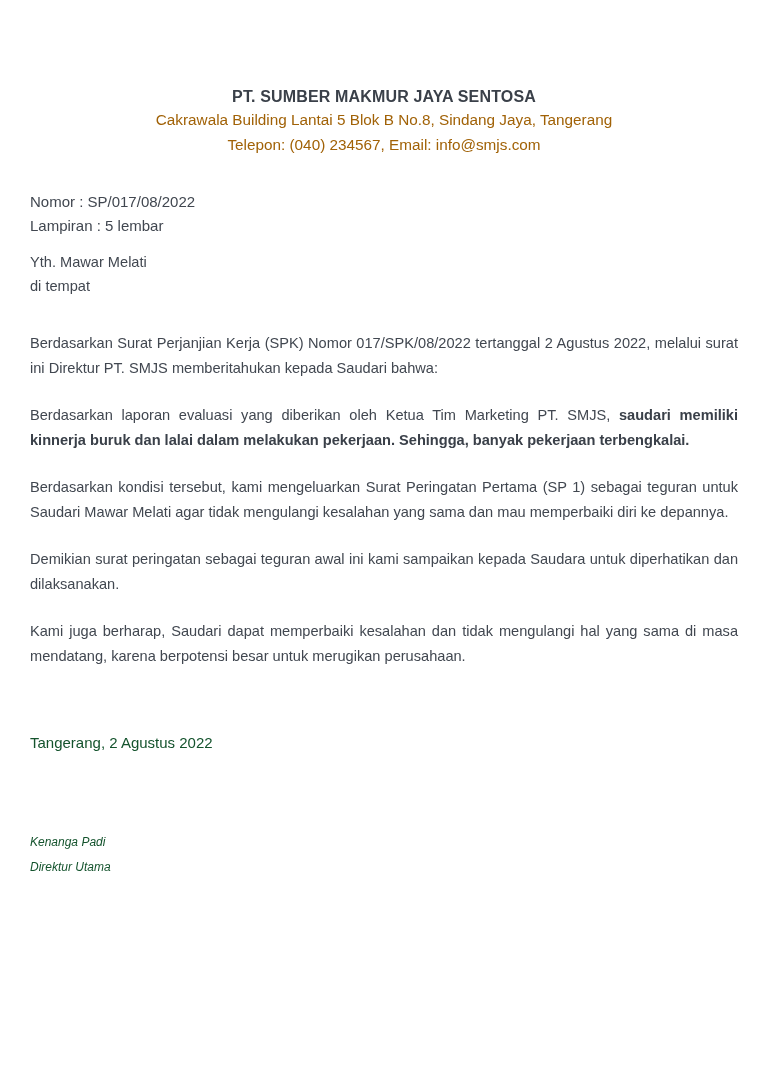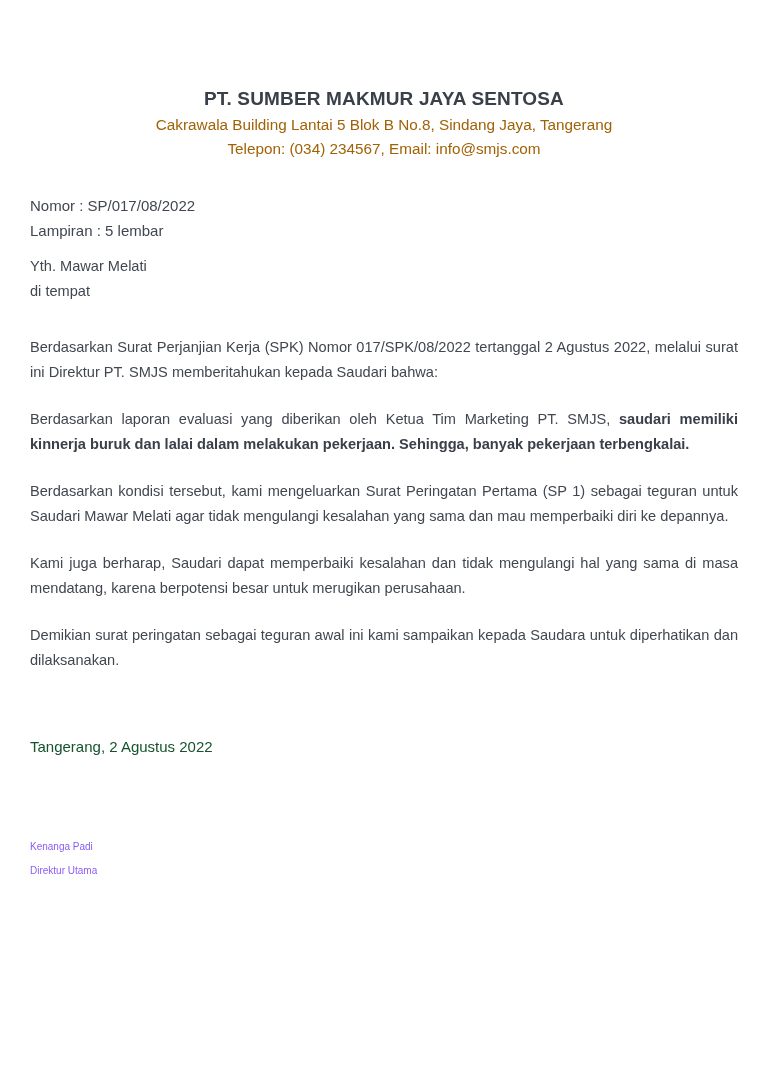--- a/index.html
+++ b/index.html
@@ -24,21 +24,21 @@
     padding: 0 30px;
     overflow: hidden;
   }
 
   
   .letterhead {
     padding-top: 85px;
     text-align: center;
   }
   .company-name {
-    font-size: 19px;
+    font-size: 16px;
     font-weight: bold;
     letter-spacing: 0.15px;
     color: #3a4049;
     line-height: 1.45;
     margin: 0;
   }
   .company-address,
   .company-contact {
     font-size: 15.3px;
     font-weight: 400;
@@ -92,56 +92,57 @@
   }
   .closing-date {
     font-size: 15px;
     line-height: 24.5px;
     color: #14532d;
   }
   .signature-block {
     margin-top: 75px;
   }
   .signature-line {
-    font-size: 10px;
+    font-size: 12px;
     line-height: 24.5px;
-    color: #8b5cf6;
+    color: #14532d;
+    font-style: italic;
   }
 </style>
 </head>
 <body>
 
 <div class="page">
 
   <div class="letterhead">
     <div class="company-name">PT. SUMBER MAKMUR JAYA SENTOSA</div>
     <div class="company-address">Cakrawala Building Lantai 5 Blok B No.8, Sindang Jaya, Tangerang</div>
-    <div class="company-contact">Telepon: (034) 234567, Email: info@smjs.com</div>
+    <div class="company-contact">Telepon: (040) 234567, Email: info@smjs.com</div>
   </div>
 
   <div class="ref-block">
     <div class="ref-line">Nomor : SP/017/08/2022</div>
     <div class="ref-line">Lampiran : 5 lembar</div>
   </div>
 
   <div class="recipient-block">
     <div class="recipient-line">Yth. Mawar Melati</div>
     <div class="recipient-line">di tempat</div>
   </div>
 
   <div class="body-block">
     <p class="body-par">Berdasarkan Surat Perjanjian Kerja (SPK) Nomor 017/SPK/08/2022 tertanggal 2 Agustus 2022, melalui surat ini Direktur PT. SMJS memberitahukan kepada Saudari bahwa:</p>
 
     <p class="body-par"><span>Berdasarkan laporan evaluasi yang diberikan oleh Ketua Tim Marketing PT. SMJS, </span><b>saudari memiliki kinnerja buruk dan lalai dalam melakukan pekerjaan. Sehingga, banyak pekerjaan terbengkalai.</b></p>
 
     <p class="body-par">Berdasarkan kondisi tersebut, kami mengeluarkan Surat Peringatan Pertama (SP 1) sebagai teguran untuk Saudari Mawar Melati agar tidak mengulangi kesalahan yang sama dan mau memperbaiki diri ke depannya.</p>
 
+    <p class="body-par">Demikian surat peringatan sebagai teguran awal ini kami sampaikan kepada Saudara untuk diperhatikan dan dilaksanakan.</p>
+
     <p class="body-par">Kami juga berharap, Saudari dapat memperbaiki kesalahan dan tidak mengulangi hal yang sama di masa mendatang, karena berpotensi besar untuk merugikan perusahaan.</p>
-
-    <p class="body-par">Demikian surat peringatan sebagai teguran awal ini kami sampaikan kepada Saudara untuk diperhatikan dan dilaksanakan.</p>
   </div>
 
   <div class="closing-block">
     <div class="closing-date">Tangerang, 2 Agustus 2022</div>
 
     <div class="signature-block">
       <div class="signature-line">Kenanga Padi</div>
       <div class="signature-line">Direktur Utama</div>
     </div>
   </div>

